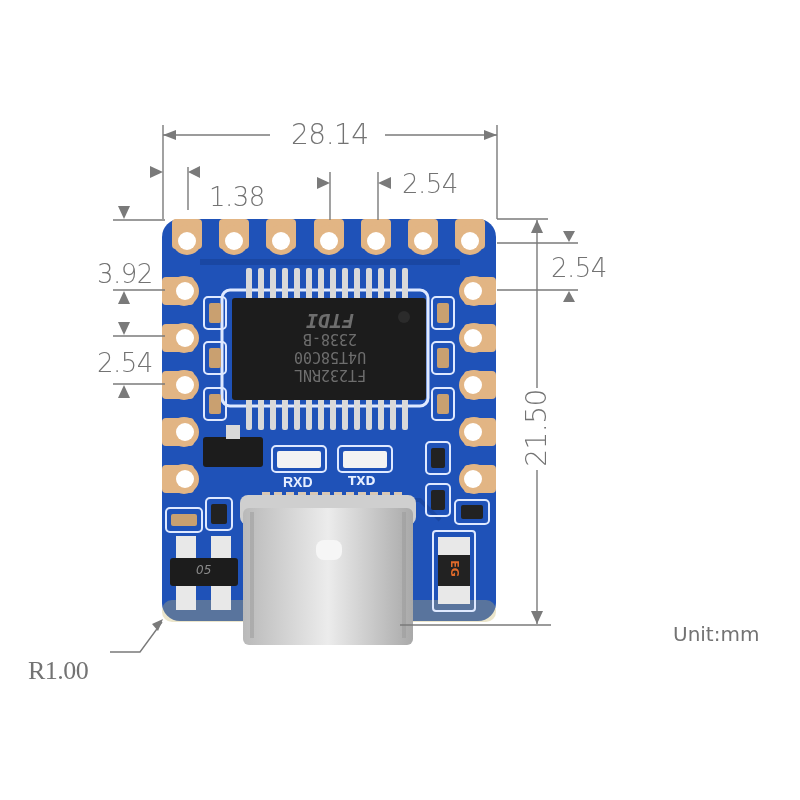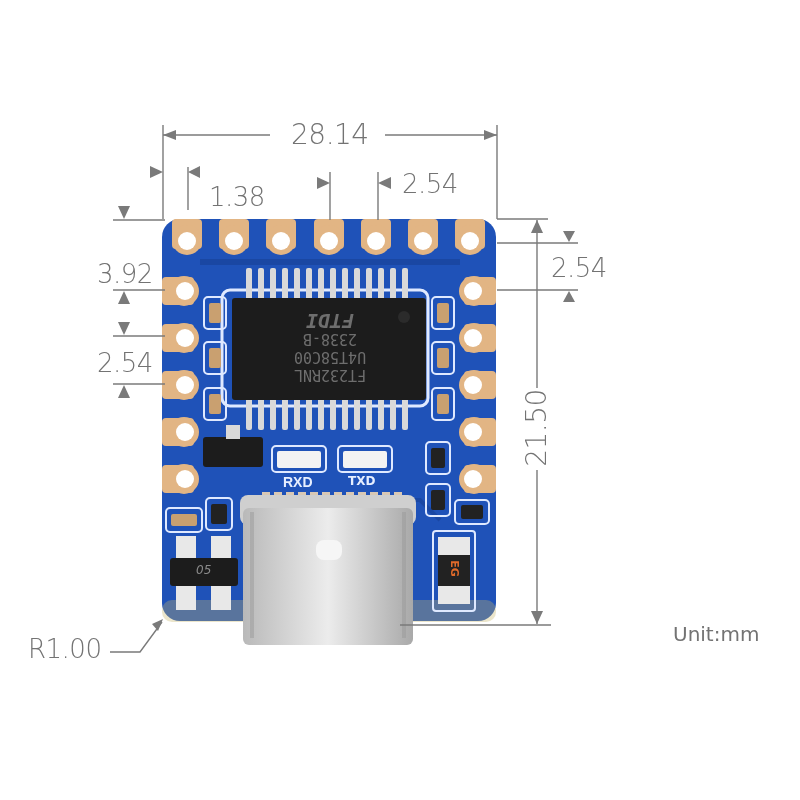--- a/index.html
+++ b/index.html
@@ -294,15 +294,15 @@
 
 <div class="abs" style="left:446px;top:562px;color:#e06a2a;font-family:'DejaVu Sans',sans-serif;font-size:11px;font-weight:bold;transform:rotate(90deg);">EG</div>
 
 <div class="abs dim-text dim-big" style="left:291px;top:121px;">28.14</div>
 <div class="abs dim-text" style="left:209px;top:159px;margin-top:25px;">1.38</div>
 <div class="abs dim-text" style="left:402px;top:171px;">2.54</div>
 <div class="abs dim-text" style="left:97px;top:261px;">3.92</div>
 <div class="abs dim-text" style="left:97px;top:350px;">2.54</div>
 <div class="abs dim-text" style="left:551px;top:255px;">2.54</div>
 <div class="abs dim-text dim-big" style="left:494px;top:414px;transform:rotate(-90deg);transform-origin:center;width:86px;text-align:center;">21.50</div>
-<div class="abs dim-text" style="left:28px;top:636px;">R1.00</div>
+<div class="abs dim-text" style="left:28px;top:658px;font-family:Liberation Serif, serif;">R1.00</div>
 
 <div class="abs unit" style="left:673px;top:622px;">Unit:mm</div>
 
 </body></html>

